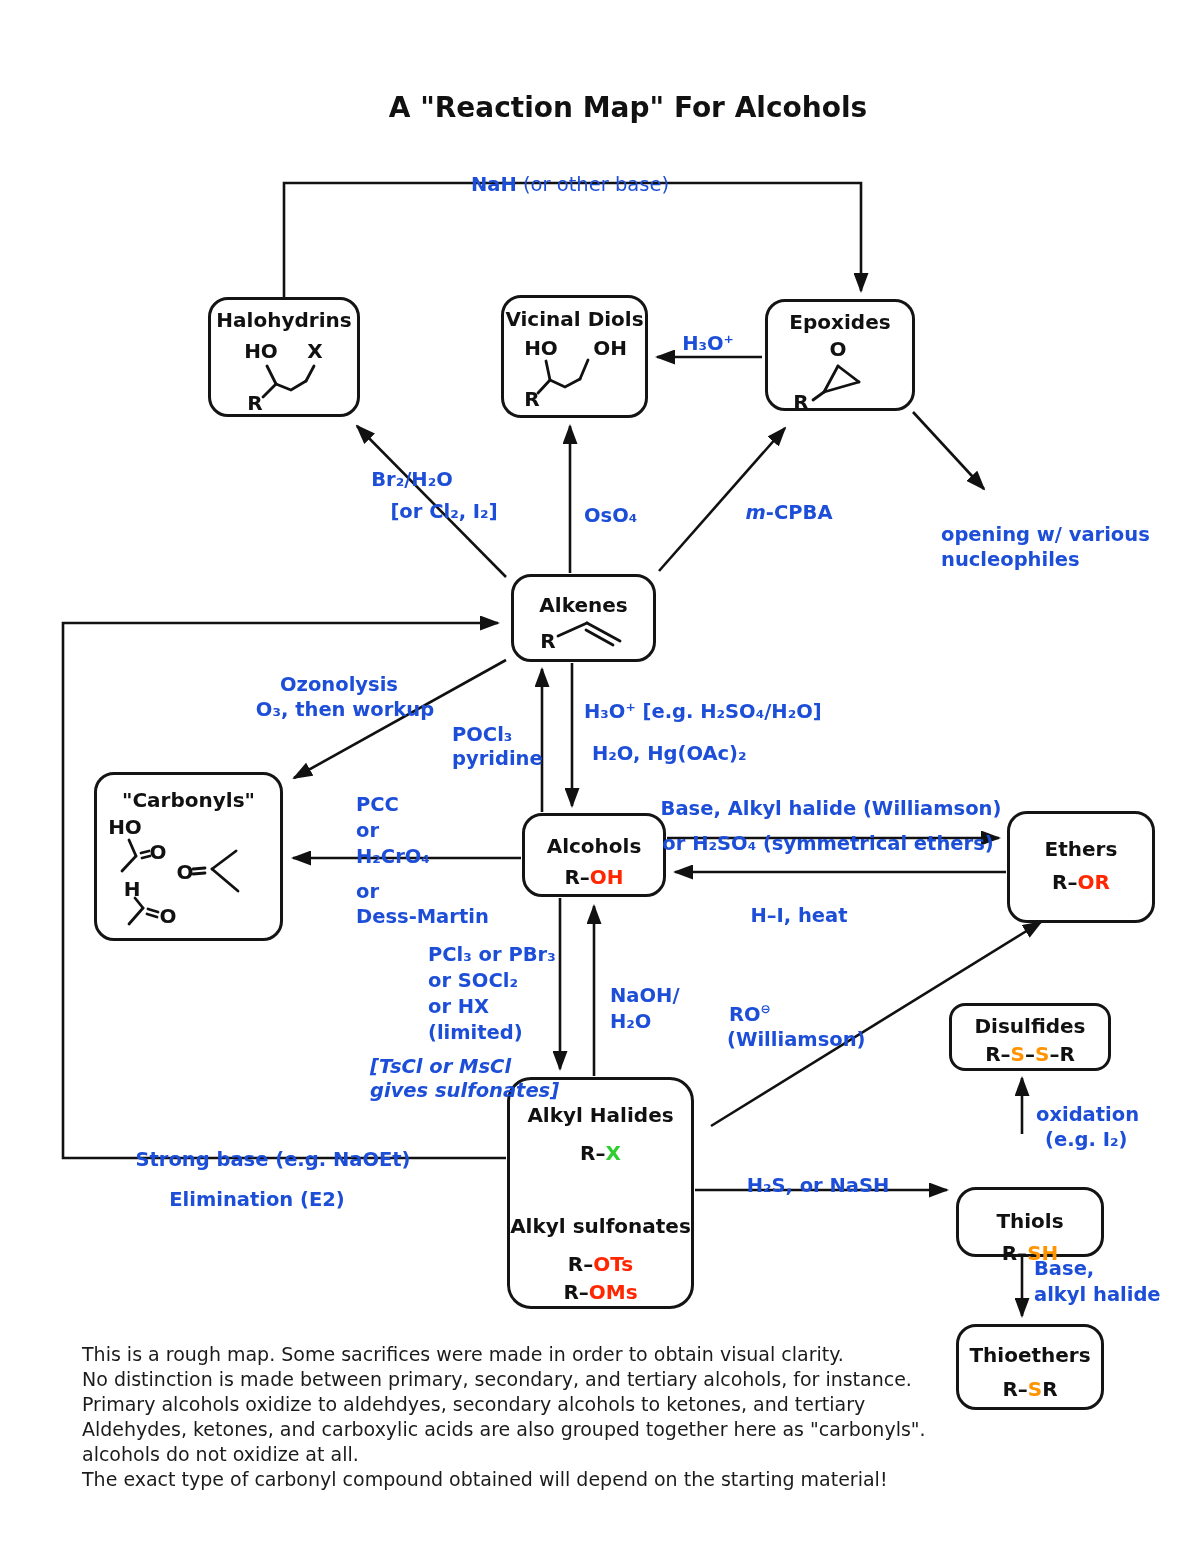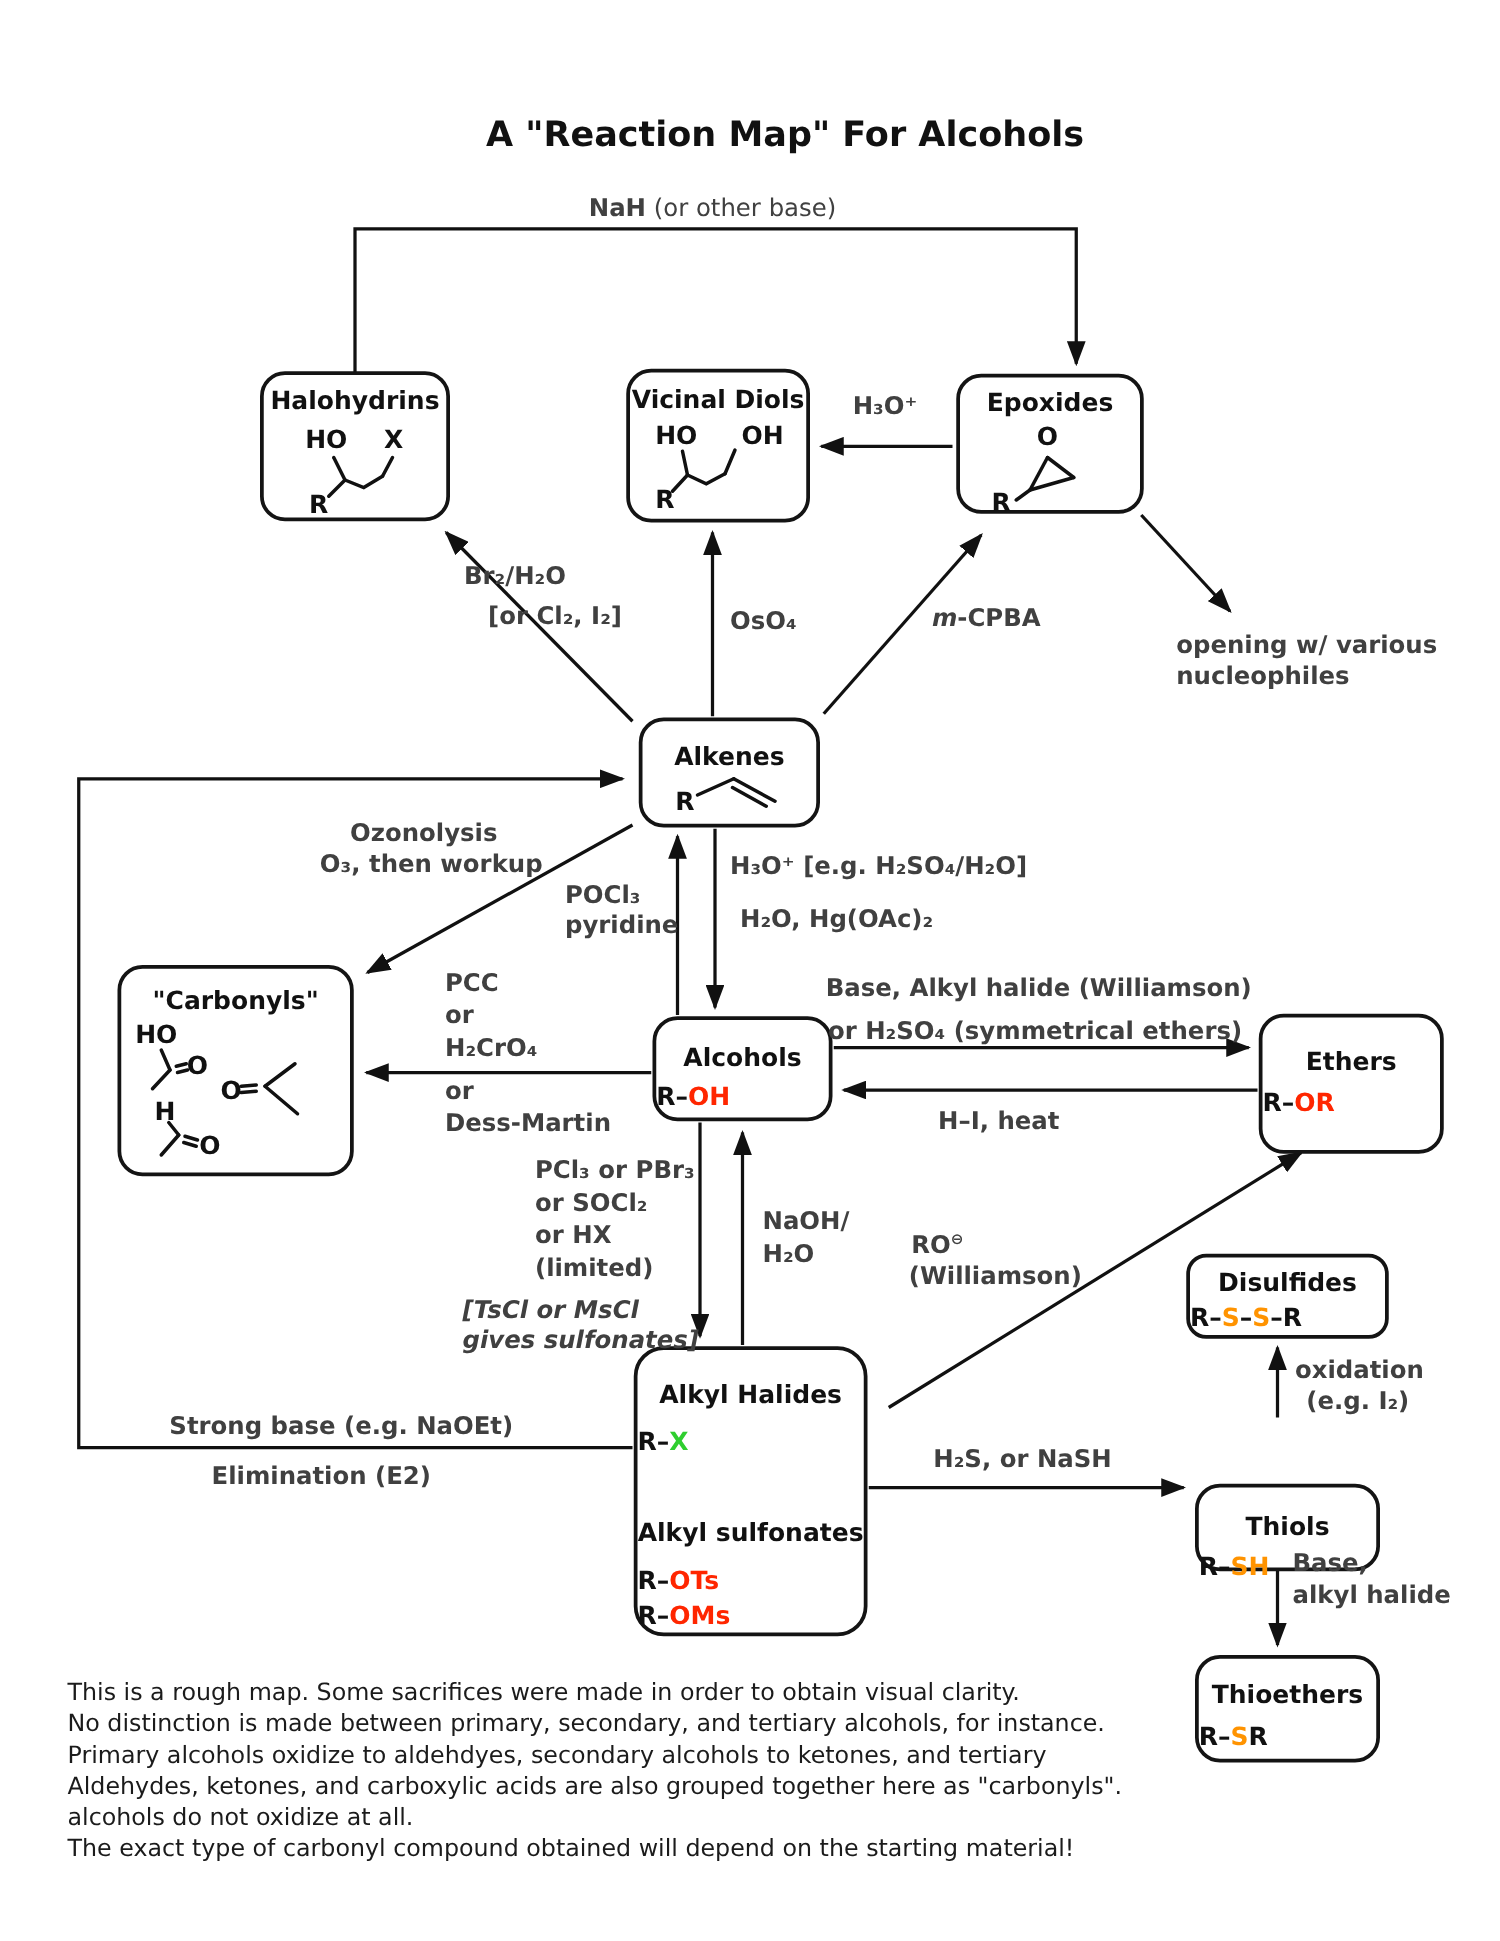--- a/index.html
+++ b/index.html
@@ -3,33 +3,33 @@
 <meta charset="utf-8">
 <style>
   html,body{margin:0;padding:0;background:#fff;}
   .page{position:relative;width:1200px;height:1553px;background:#fff;overflow:hidden;
         font-family:"DejaVu Sans","Liberation Sans",sans-serif;color:#111;}
   .overlay{position:absolute;left:0;top:0;width:1200px;height:1553px;}
   .title{position:absolute;left:628px;top:107px;transform:translate(-50%,-50%);
          font-size:28px;font-weight:700;white-space:nowrap;}
   .node{position:absolute;border:3.5px solid #141414;border-radius:20px;background:#fff;box-sizing:border-box;}
   .node .t{position:absolute;left:0;right:0;text-align:center;font-weight:700;font-size:20px;white-space:nowrap;}
-  .node .f{position:absolute;left:0;right:0;text-align:left;font-weight:700;font-size:20px;white-space:nowrap;}
+  .node .f{position:absolute;left:0;right:0;text-align:center;font-weight:700;font-size:20px;white-space:nowrap;}
   .node svg{position:absolute;left:0;top:0;}
   .node svg text{font-family:"DejaVu Sans","Liberation Sans",sans-serif;font-size:20px;font-weight:700;fill:#111;text-anchor:middle;}
-  .lbl{position:absolute;font-size:19.5px;font-weight:700;white-space:nowrap;color:#404040;}
+  .lbl{position:absolute;font-size:19.5px;font-weight:700;white-space:nowrap;color:#1d4ed8;margin-top:18px;}
   .lbl.c{transform:translate(-50%,-50%);}
   .lbl.l{transform:translate(0,-50%);}
   .red{fill:#ff2600;color:#ff2600;}
   .green{fill:#2fce2f;color:#2fce2f;}
   .orange{fill:#ff9300;color:#ff9300;}
   .n{font-weight:400;}
   .i{font-style:italic;}
   .sup{font-size:62%;vertical-align:super;}
-  .footer{position:absolute;left:54px;top:1342px;font-size:19px;font-weight:400;line-height:25px;color:#1b1b1b;}
+  .footer{position:absolute;left:82px;top:1342px;font-size:19px;font-weight:400;line-height:25px;color:#1b1b1b;}
   .sline{stroke:#111;stroke-width:2.8;stroke-linecap:round;fill:none;}
   .aline{stroke:#111;stroke-width:2.6;fill:none;}
 </style>
 </head>
 <body>
 
 <div class="page">
 
   <svg class="overlay" viewBox="0 0 1200 1553">
     <defs>

